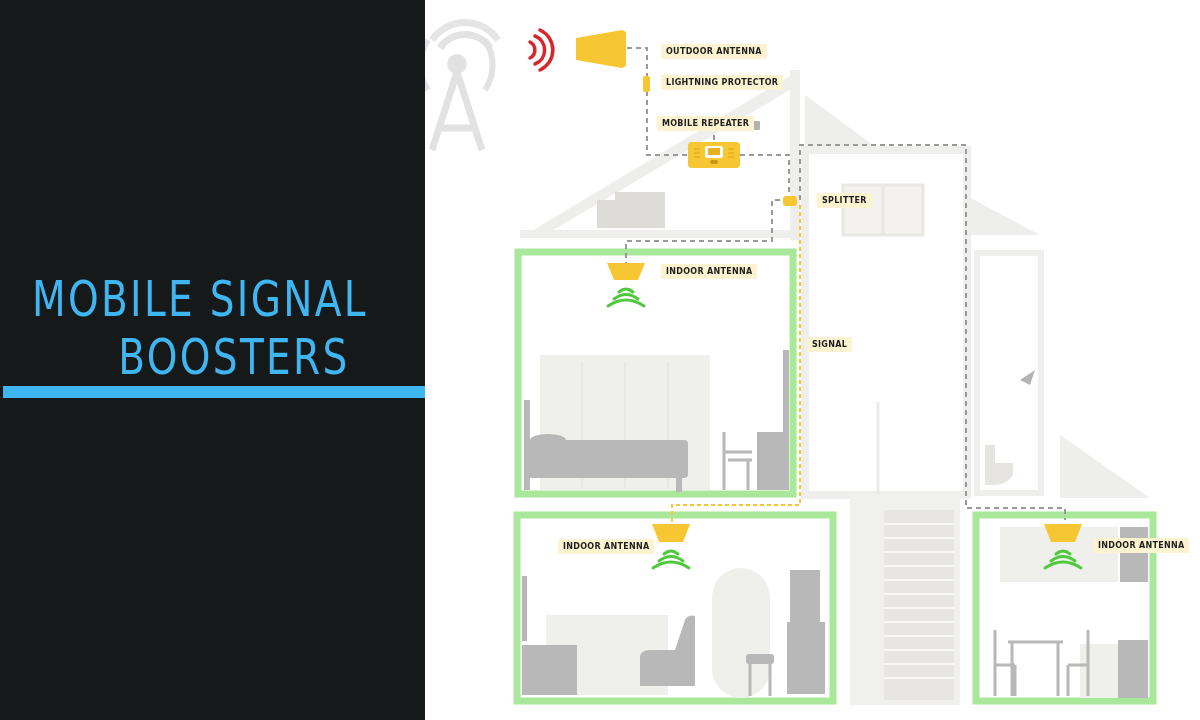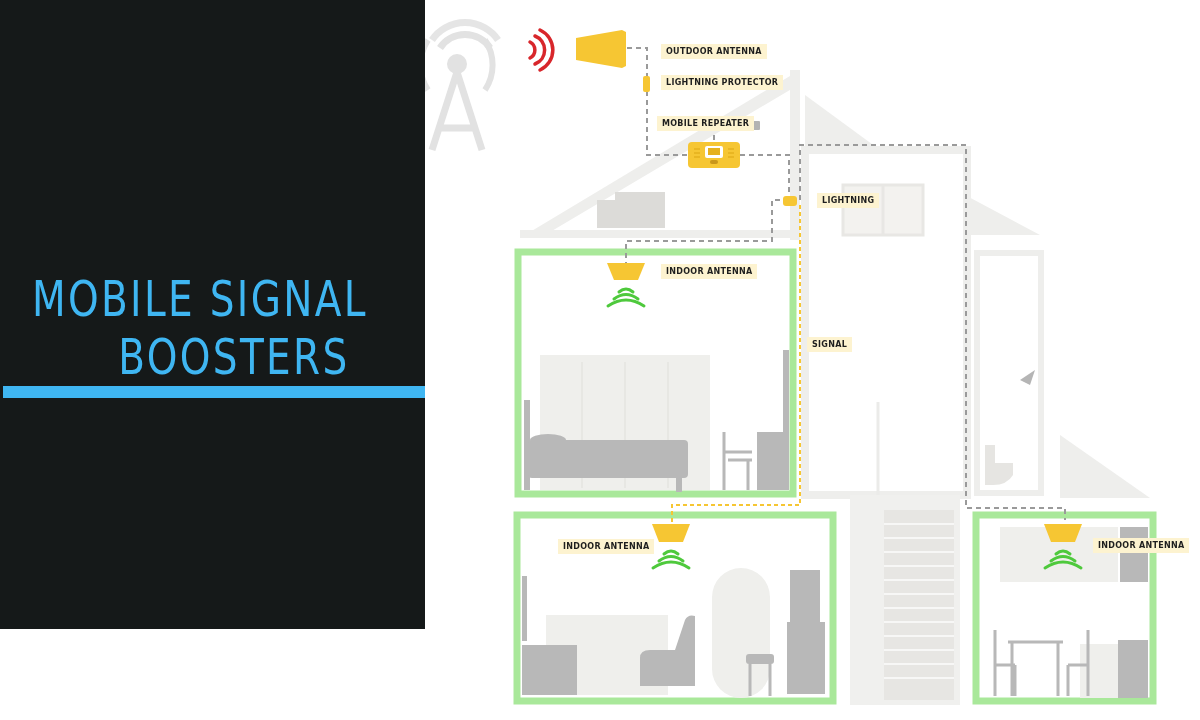--- a/index.html
+++ b/index.html
@@ -1,17 +1,17 @@
 <!DOCTYPE html>
 <html><head>
 <meta charset="utf-8">
 <style>
   html, body { margin: 0; padding: 0; }
   body { width: 1200px; height: 720px; position: relative; overflow: hidden; background: #ffffff; font-family: "DejaVu Sans", sans-serif; }
-  .left-panel { position: absolute; left: 0; top: 0; width: 425px; height: 629px; background: #151919; }
+  .left-panel { position: absolute; left: 0; top: 0; width: 425px; height: 720px; background: #151919; }
   .title { position: absolute; left: 0; width: 425px; text-align: center; color: #3fb6f2; font-family: "DejaVu Sans", sans-serif; font-weight: normal; letter-spacing: 3px; }
   .title-line1 { top: 270px; font-size: 50px; left: 32px; width: 400px; transform: scaleX(0.78); transform-origin: left top; white-space: nowrap; }
   .title-line2 { top: 328px; font-size: 50px; left: 78px; width: 400px; transform: scaleX(0.78); transform-origin: left top; white-space: nowrap; }
   .accent-bar { position: absolute; left: 3px; top: 386px; width: 422px; height: 12px; background: #3fb6f2; }
   .diagram { position: absolute; left: 425px; top: 0; width: 775px; height: 504px; }
   .label { position: absolute; background: #fdf3d0; color: #1e1e1e; font-family: "DejaVu Sans", sans-serif; font-weight: bold; font-size: 8px; letter-spacing: 0.3px; padding: 3px 5px; white-space: nowrap; }
 </style>
 </head>
 <body>
 
@@ -170,18 +170,18 @@
         <path d="M653 568 Q671 556 689 568"></path>
       <path d="M1056 554 Q1063 548 1070 554"></path>
         <path d="M1051 561 Q1063 552 1075 561"></path>
         <path d="M1045 568 Q1063 556 1081 568"></path>
     </g>
   </svg>
 
   <div class="label" style="left:236px; top:44px;">OUTDOOR ANTENNA</div>
   <div class="label" style="left:236px; top:75px;">LIGHTNING PROTECTOR</div>
   <div class="label" style="left:232px; top:116px;text-align:center;">MOBILE REPEATER</div>
-  <div class="label" style="left:392px; top:193px;">LIGHTNING</div>
+  <div class="label" style="left:392px; top:193px;">SPLITTER</div>
   <div class="label" style="left:382px; top:337px;">SIGNAL</div>
   <div class="label" style="left:236px; top:264px;">INDOOR ANTENNA</div>
   <div class="label" style="left:133px; top:539px;">INDOOR ANTENNA</div>
   <div class="label" style="left:668px; top:538px;">INDOOR ANTENNA</div>
 </div>
 
 </body></html>

